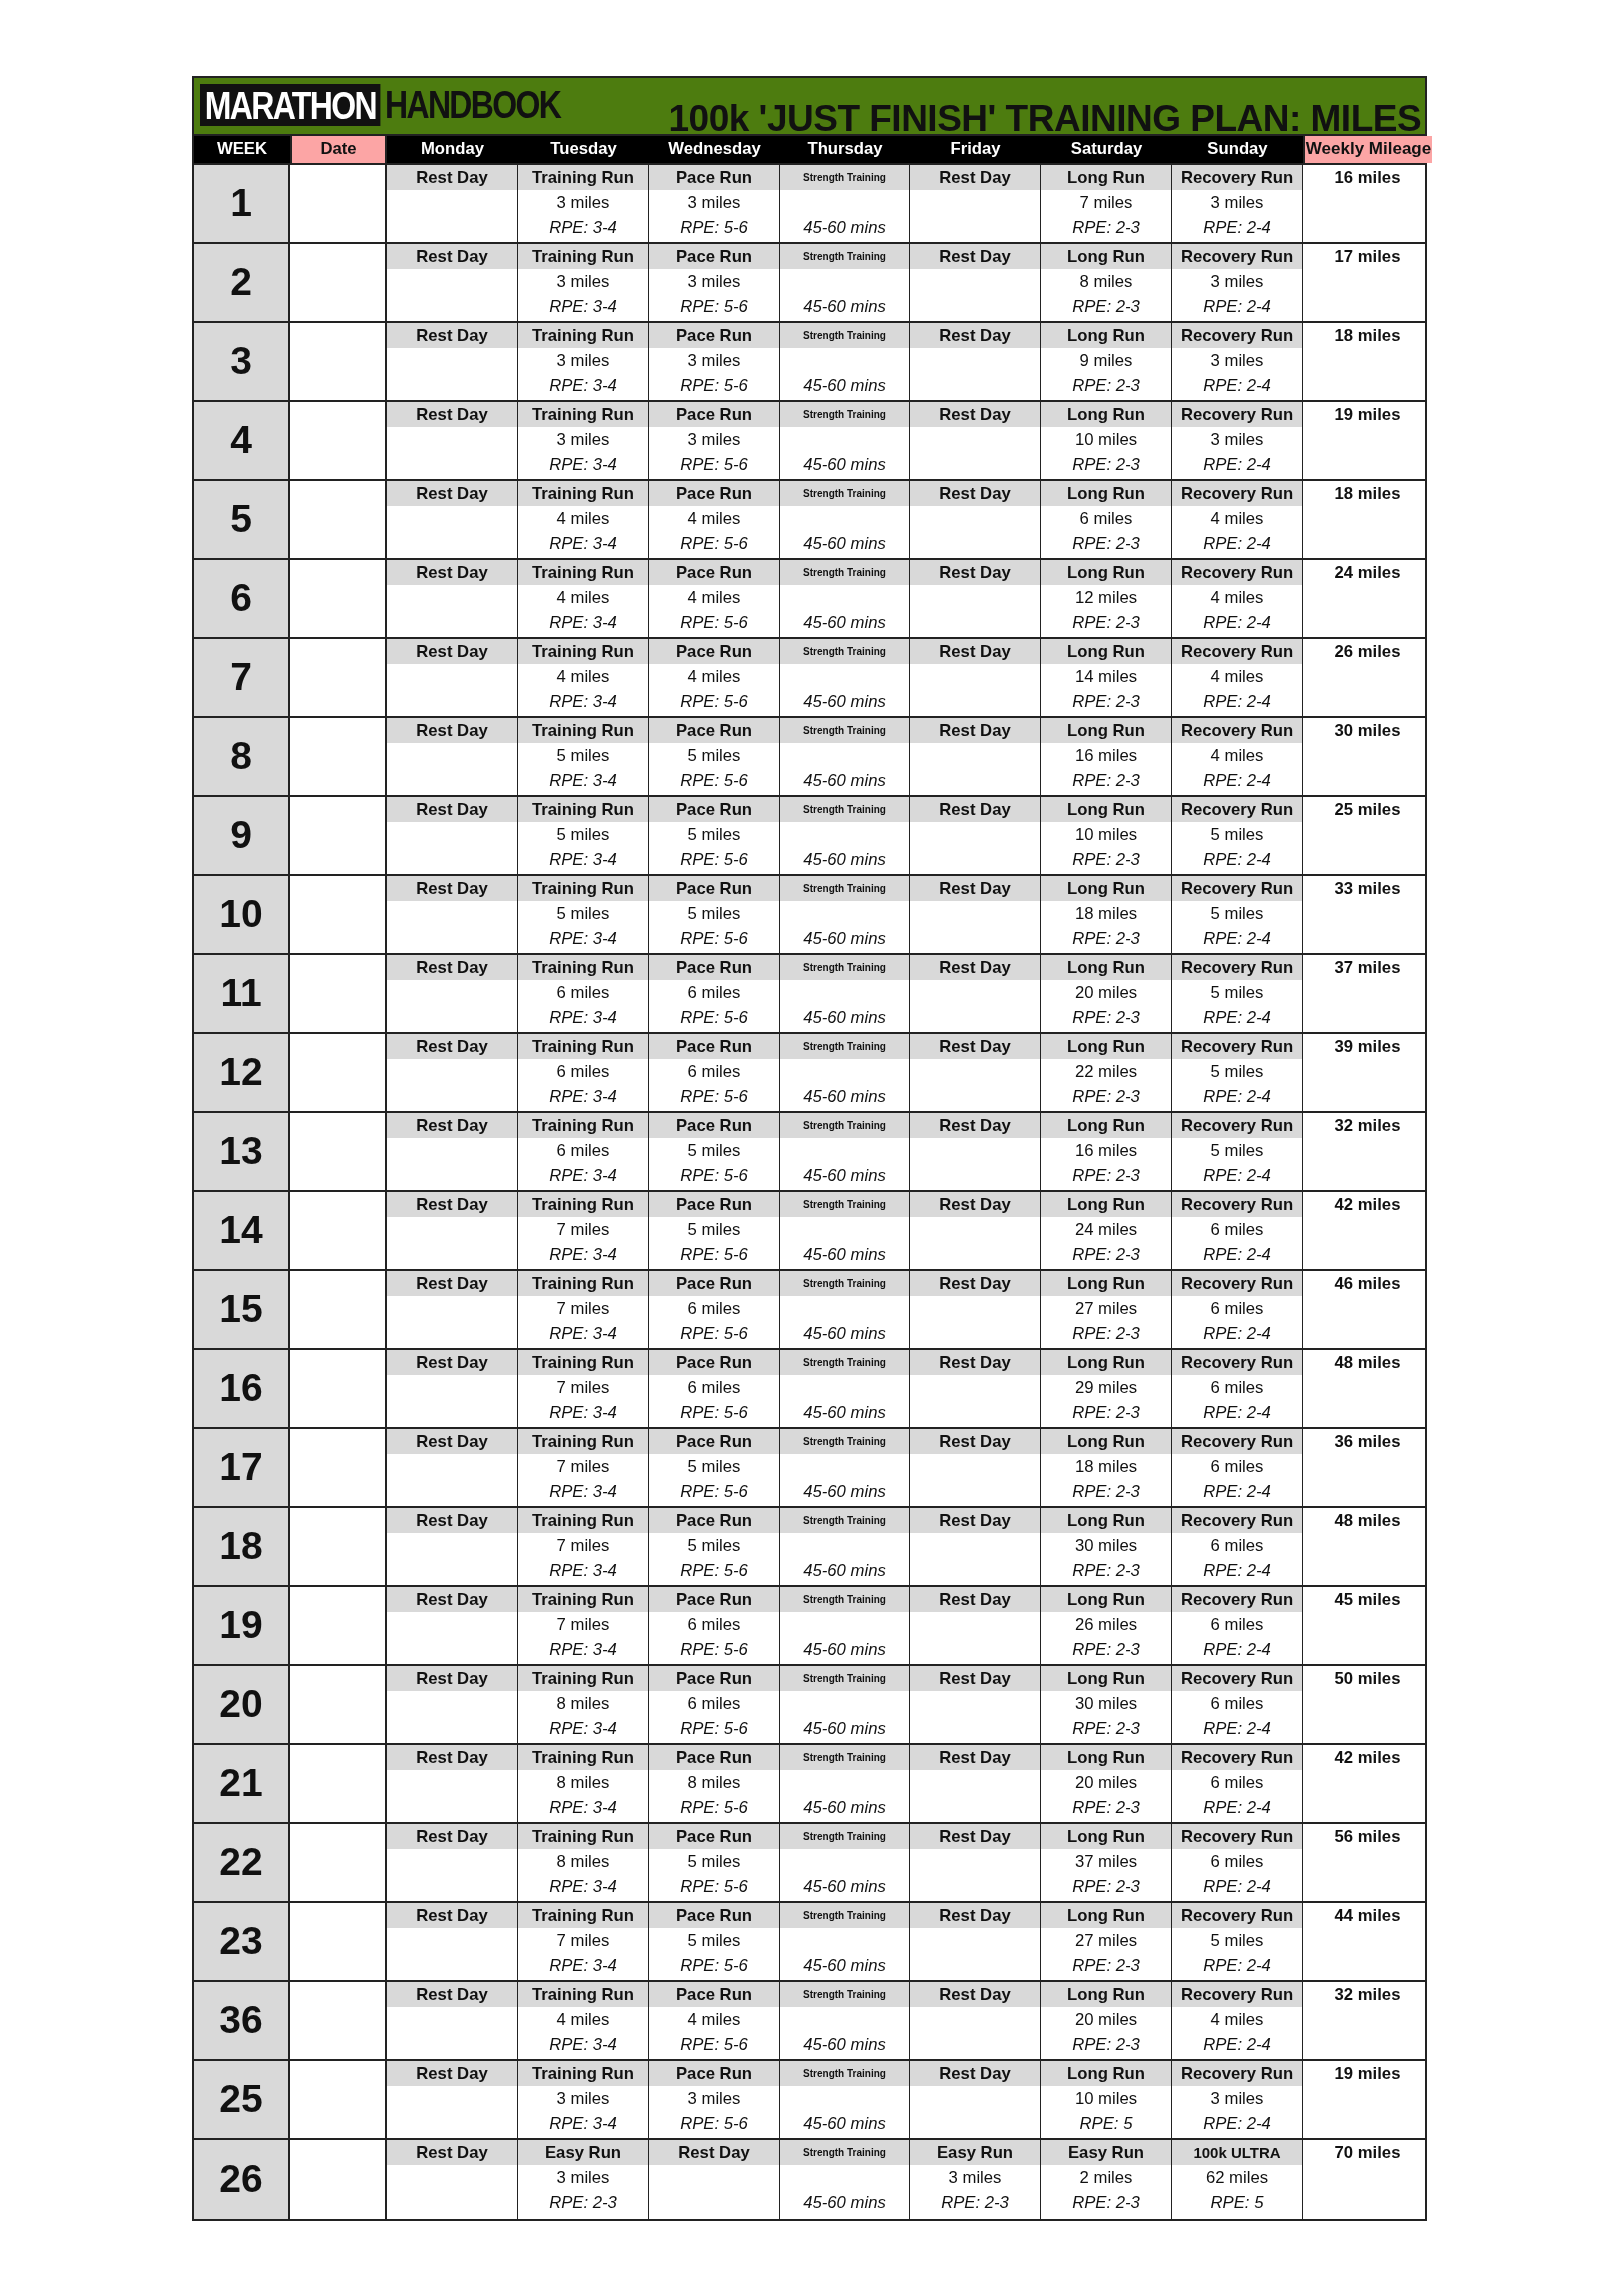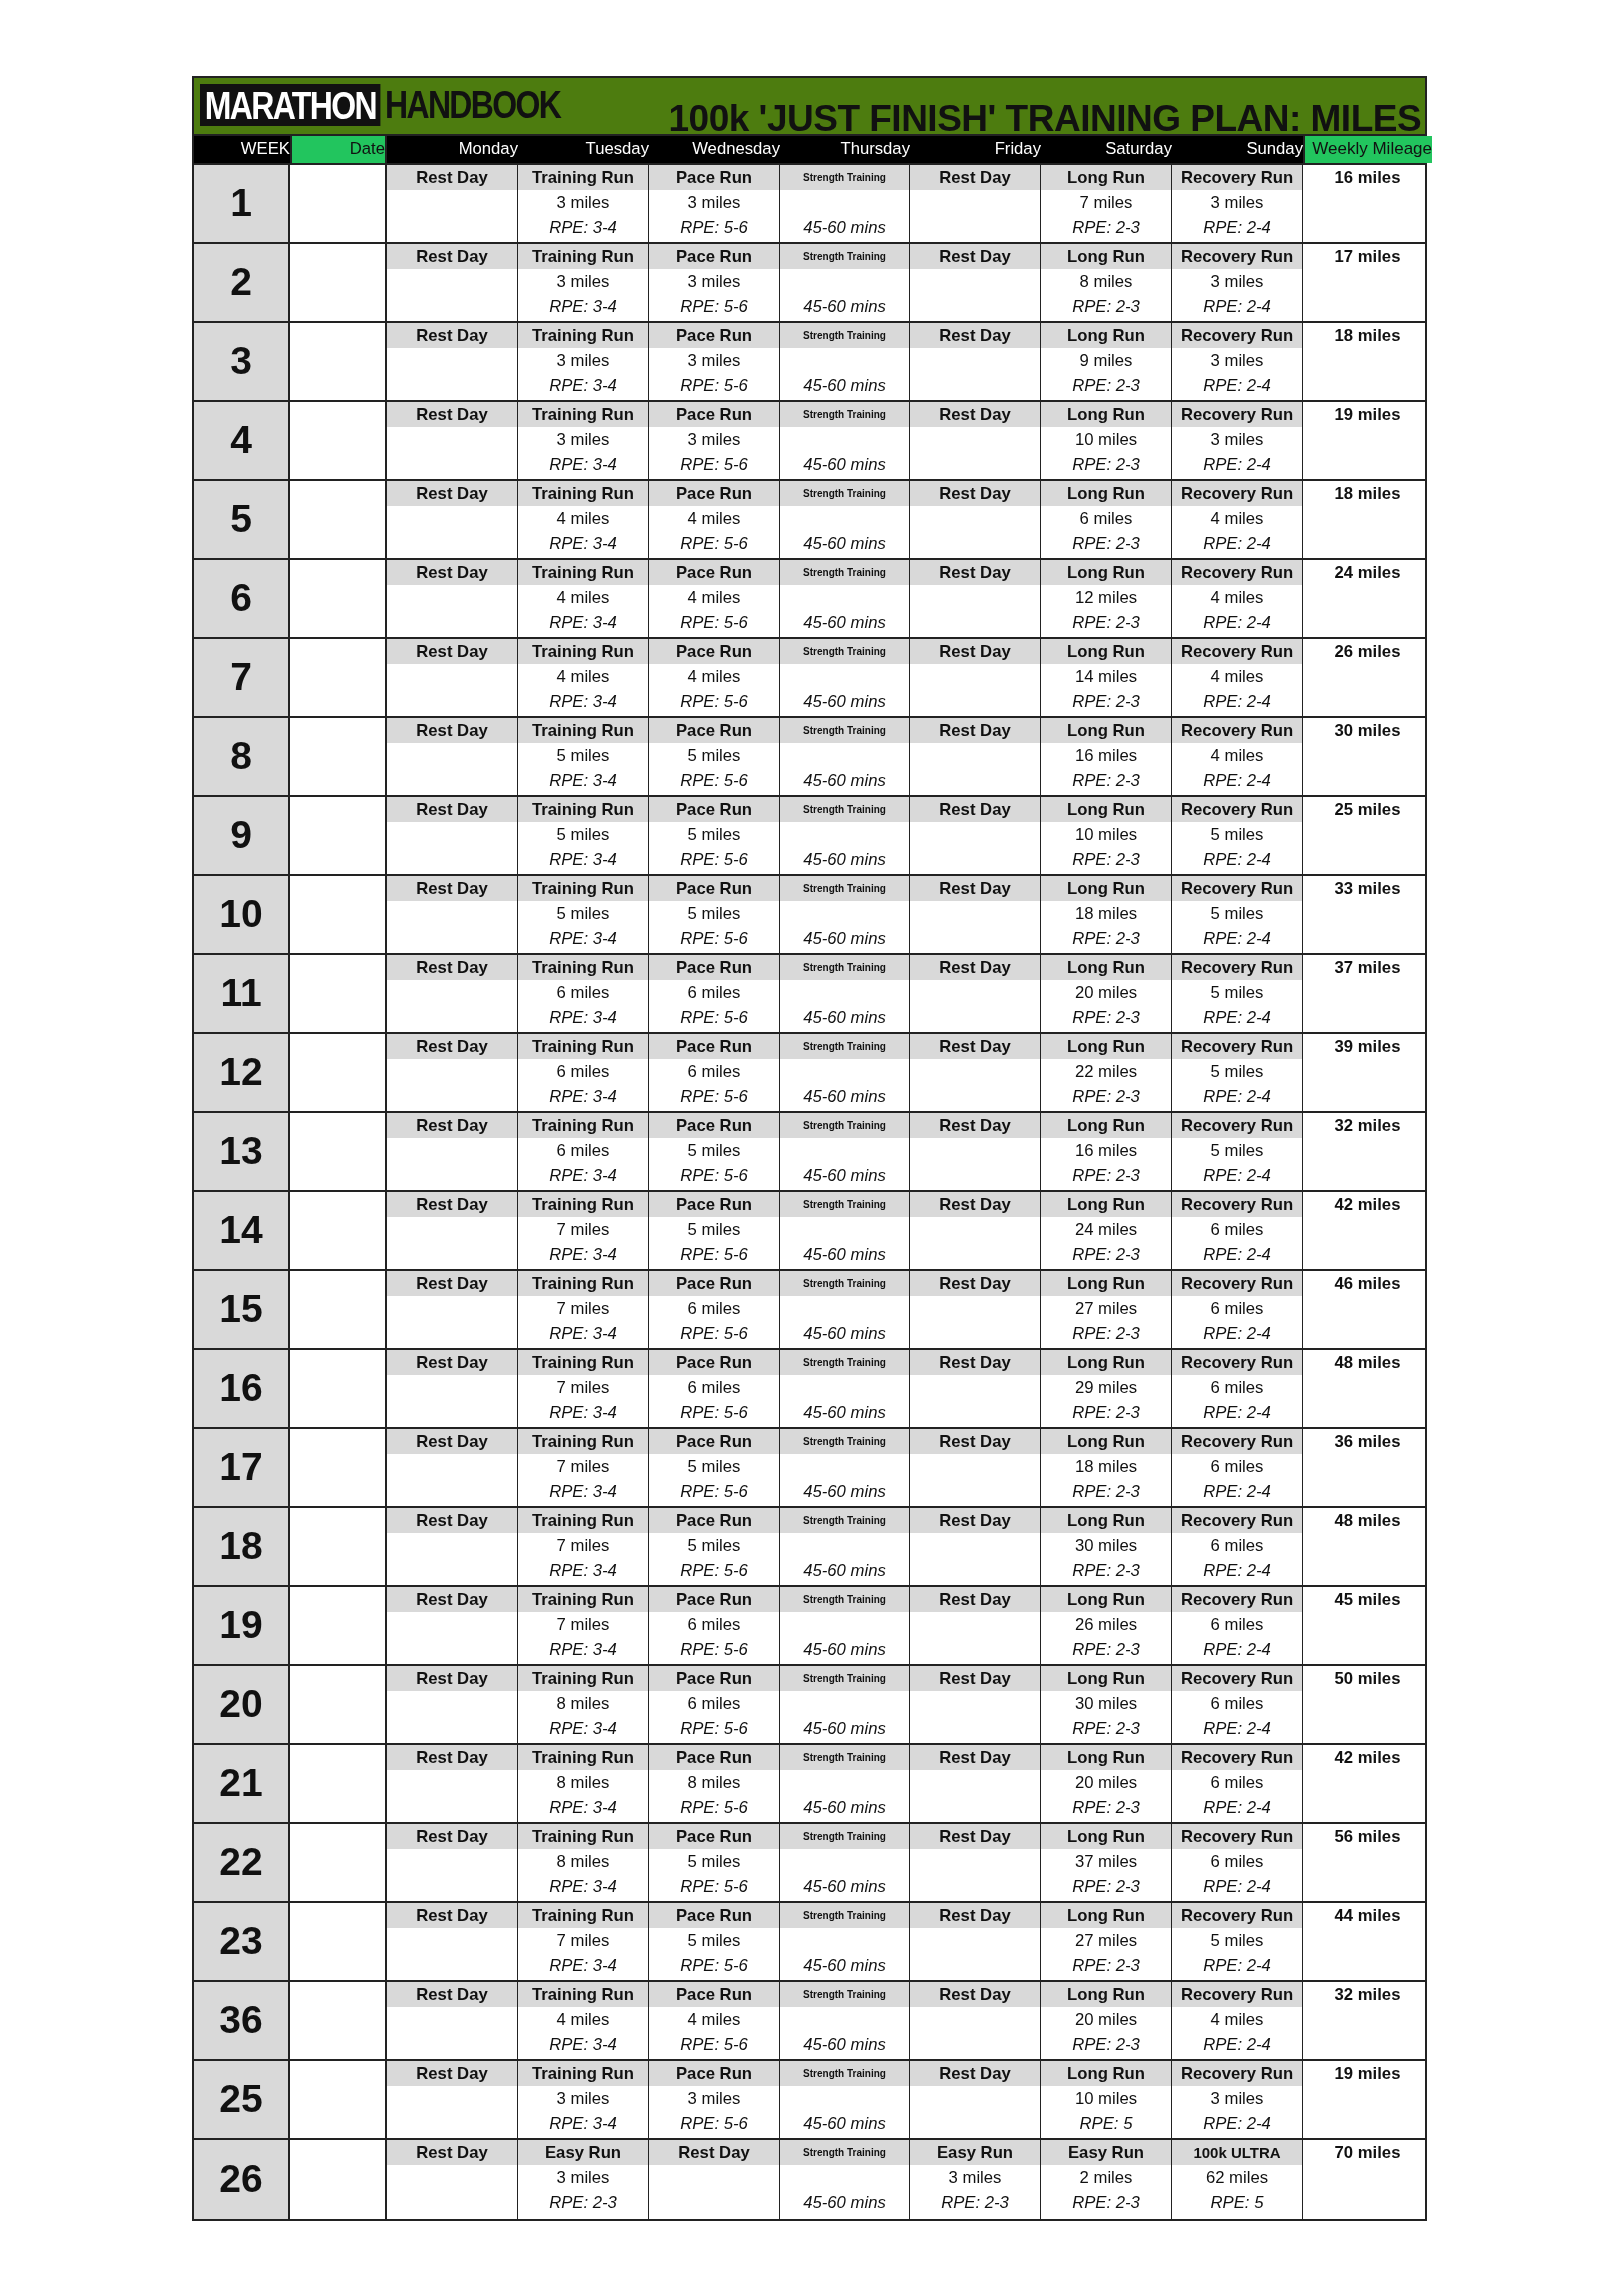--- a/index.html
+++ b/index.html
@@ -12,23 +12,23 @@
   .logo-box { background: #111; color: #fff; font-weight: 900; font-size: 39px; letter-spacing: -2px;
               padding: 0 5.9px; height: 42px; line-height: 43px; font-family: "Liberation Sans", sans-serif;
               transform: scaleX(0.82); transform-origin: left center; }
   .logo-text { font-weight: 900; font-size: 39px; letter-spacing: -2px; color: #111; line-height: 43px;
                margin-left: -35px; transform: scaleX(0.82); transform-origin: left center; }
   .plan-title { position: absolute; right: 3.9px; top: 19px; font-size: 37px; font-weight: 700;
                 letter-spacing: -0.5px; line-height: 43px; white-space: nowrap; }
 
   .hdr { display: grid; grid-template-columns: 96px 97px 131px 131px 131px 130px 131px 131px 131px 129px;
          height: 26.5px; border-bottom: 2px solid #222; }
-  .hdr div { background: #000; color: #fff; font-weight: 400; font-size: 16.7px; text-align: right;
+  .hdr div { background: #000; color: #fff; font-weight: 700; font-size: 16.7px; text-align: center;
              line-height: 26.5px; font-family: "Liberation Sans Narrow", "Liberation Sans", sans-serif; }
-  .hdr div.light { background: #22c55e; color: #111; border-left: 2px solid #222; border-right: 2px solid #222; }
+  .hdr div.light { background: #fca5a5; color: #111; border-left: 2px solid #222; border-right: 2px solid #222; }
   .hdr div.mileage { font-size: 17px; border-right: none; }
 
   .week { display: grid; grid-template-columns: 96px 97px 131px 131px 131px 130px 131px 131px 131px 129px;
           height: 79px; border-bottom: 2px solid #222; box-sizing: border-box; }
   .week:last-child { border-bottom: none; }
   .wk { background: #d9d9d9; font-size: 39px; font-weight: 700; display: flex; align-items: center;
         justify-content: center; border-right: 2px solid #222; }
   .date { background: #fff; border-right: 2px solid #222; }
   .day { border-right: 1.5px solid #222; display: flex; flex-direction: column; text-align: center; }
   .day .t { background: #d9d9d9; font-weight: 700; font-size: 16.7px; height: 25.5px; line-height: 25.5px;

